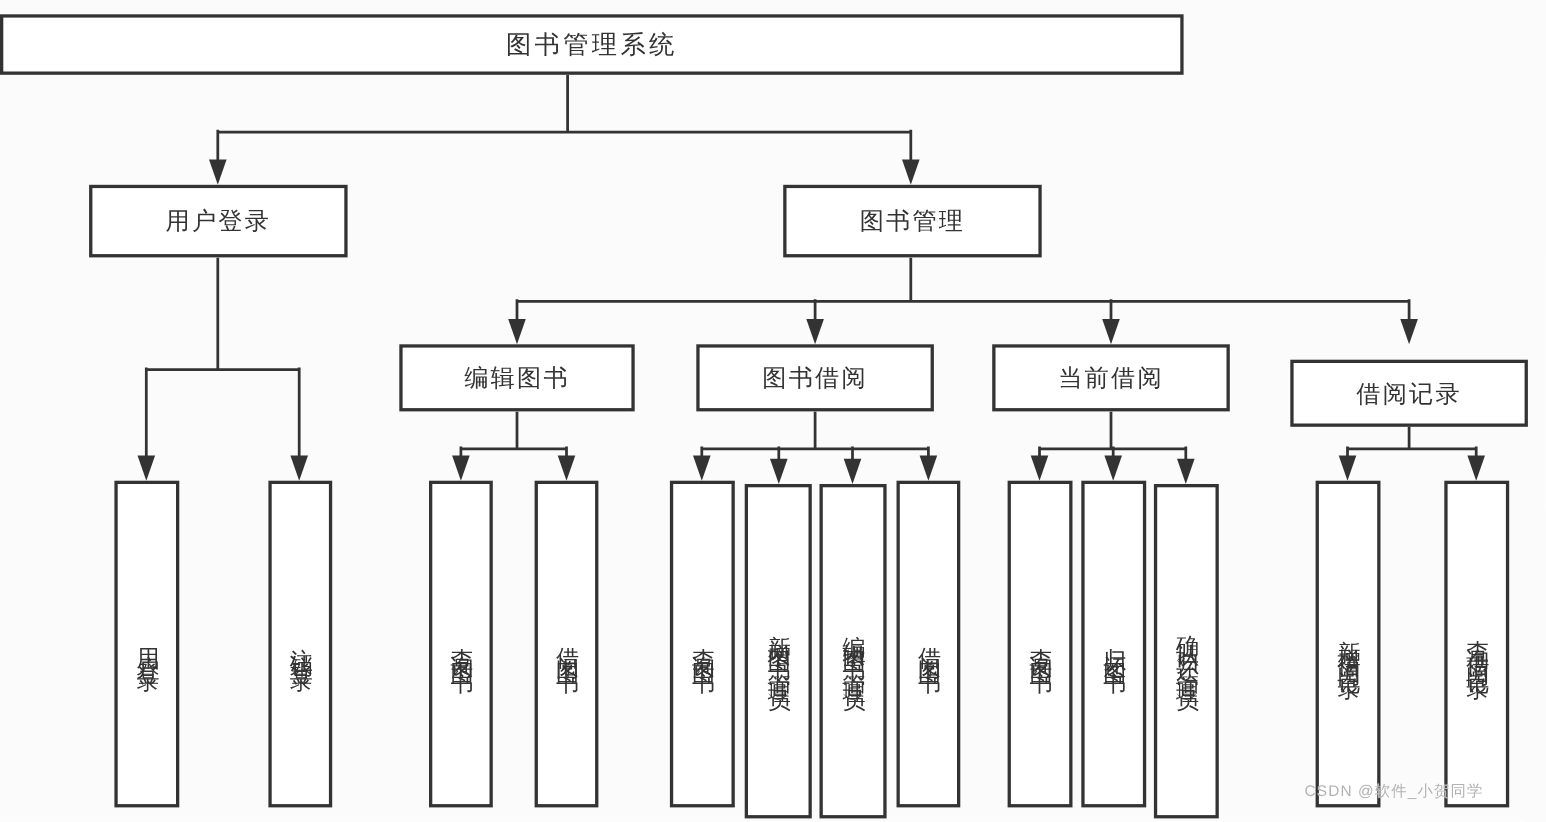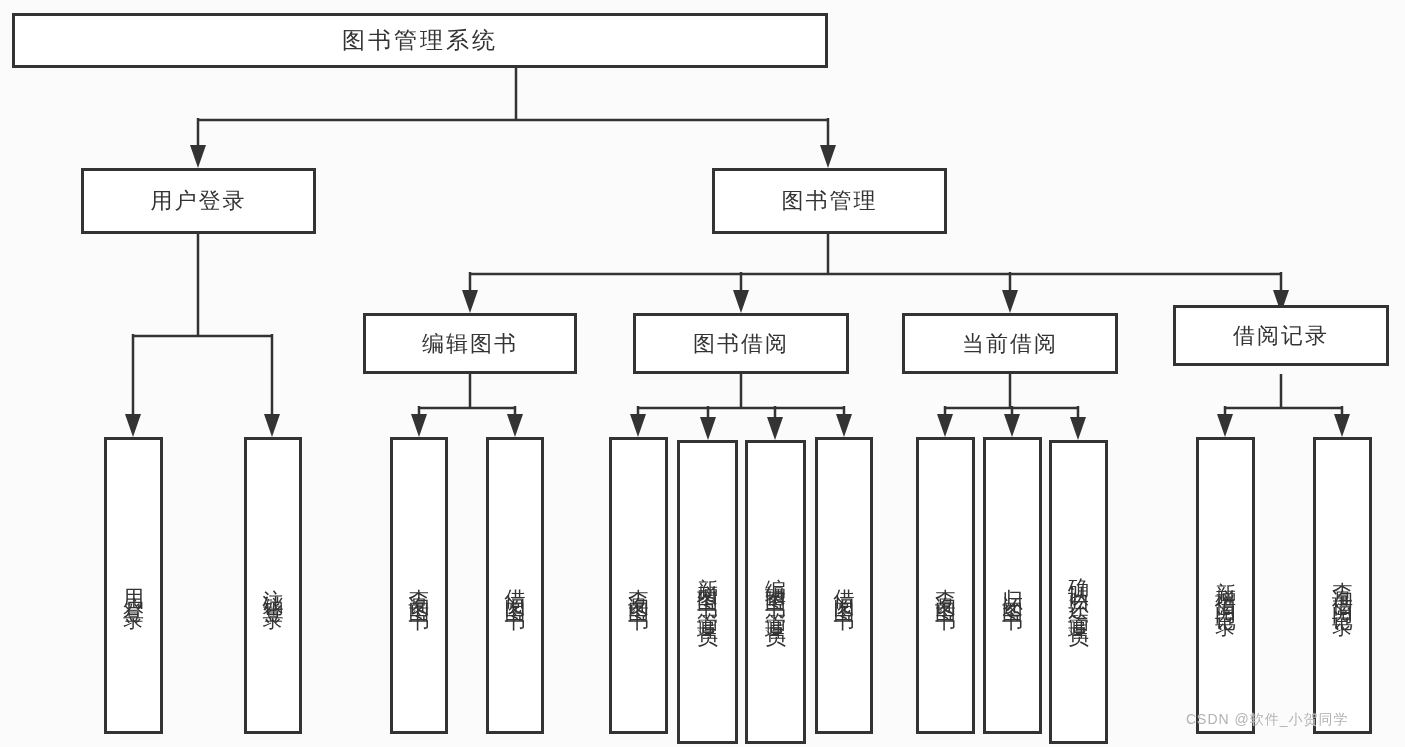--- a/index.html
+++ b/index.html
@@ -65,41 +65,41 @@
       <use href="#arrow" x="775" y="440"></use>
       <use href="#arrow" x="844" y="437"></use>
       <use href="#arrow" x="945" y="437"></use>
       <use href="#arrow" x="1012" y="437"></use>
       <use href="#arrow" x="1078" y="440"></use>
       <use href="#arrow" x="1225" y="437"></use>
       <use href="#arrow" x="1342" y="437"></use>
     </g>
   </svg>
 
-  <div class="node lvl-top" style="left:12px;top:13px;width:816px;height:55px">
+  <div class="node lvl-top" style="left:0;top:13px;width:1076px;height:55px">
     <span class="lbl">图书管理系统</span>
   </div>
 
   <div class="node" style="left:81px;top:168px;width:235px;height:66px">
     <span class="lbl">用户登录</span>
   </div>
   <div class="node" style="left:712px;top:168px;width:235px;height:66px">
     <span class="lbl">图书管理</span>
   </div>
 
   <div class="node" style="left:363px;top:313px;width:214px;height:61px">
     <span class="lbl">编辑图书</span>
   </div>
   <div class="node" style="left:902px;top:313px;width:216px;height:61px">
     <span class="lbl">当前借阅</span>
   </div>
   <div class="node" style="left:633px;top:313px;width:216px;height:61px">
     <span class="lbl">图书借阅</span>
   </div>
-  <div class="node" style="left:1173px;top:305px;width:216px;height:61px">
+  <div class="node" style="left:1173px;top:327px;width:216px;height:61px">
     <span class="lbl">借阅记录</span>
   </div>
 
   <div class="vnode" style="left:104px;top:437px;width:59px;height:297px">
     <span class="vlbl">用户登录</span>
   </div>
   <div class="vnode" style="left:244px;top:437px;width:58px;height:297px">
     <span class="vlbl">注销登录</span>
   </div>
 

